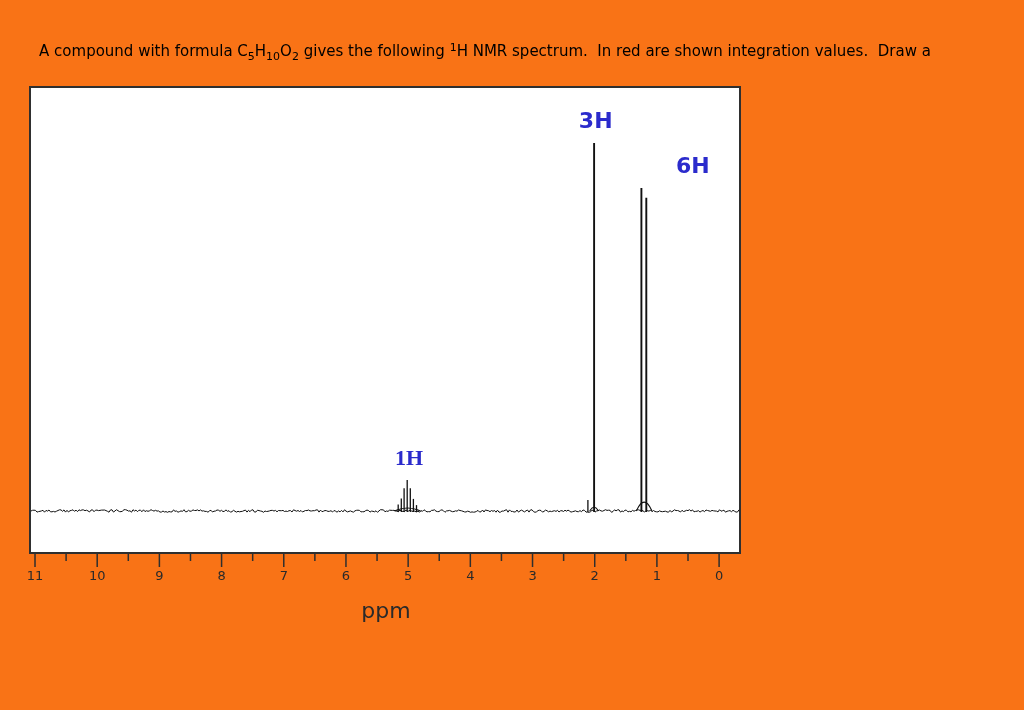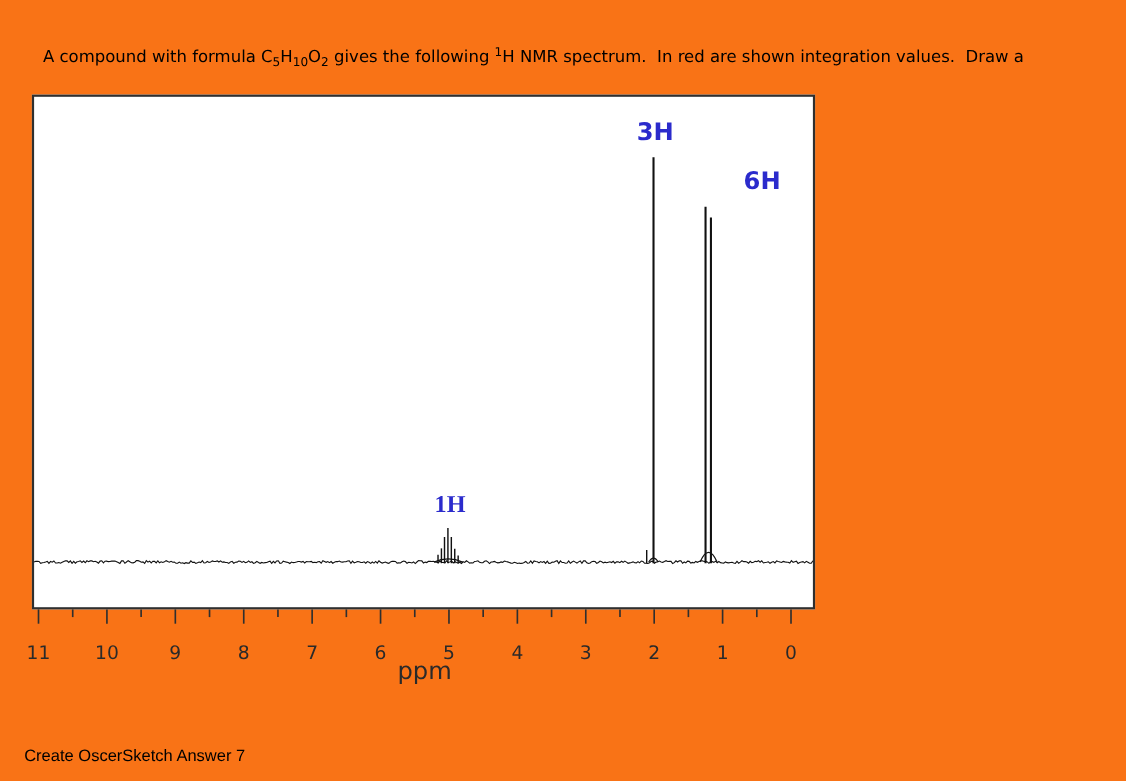--- a/index.html
+++ b/index.html
@@ -14,21 +14,21 @@
     position:absolute;left:29px;top:86px;width:712px;height:468px;
     border:2px solid #2f2f2f;box-sizing:border-box;background:#fff;
   }
   #spec-svg{position:absolute;left:0;top:0;pointer-events:none;}
   .peak-label{
     position:absolute;transform:translateX(-50%);
     font-weight:bold;font-size:22px;letter-spacing:0px;
   }
   .x-tick-label{
     position:absolute;transform:translateX(-50%);
-    font-size:17px;color:#2a2a2a;top:584px;
+    font-size:13px;color:#2a2a2a;top:568px;
   }
   .ppm-label{
     position:absolute;transform:translateX(-50%);
     left:386px;top:598px;font-size:22px;color:#2a2a2a;
   }
   .footer{
     position:absolute;left:22px;top:679px;
     font-family:"Liberation Sans",sans-serif;font-size:15px;color:#000;
   }
 </style>
@@ -98,15 +98,14 @@
       <span class="x-tick-label" style="left: 594.72px;">2</span>
       <span class="x-tick-label" style="left: 656.91px;">1</span>
       <span class="x-tick-label" style="left: 719.1px;">0</span>
       <span class="peak-label" style="left: 595.72px; top: 108px; color: rgb(43, 43, 204);">3H</span>
       <span class="peak-label" style="left: 656.85px; top: 152.896px; color: rgb(43, 43, 204); margin-left: 36px;">6H</span>
       <span class="peak-label" style="left: 409.15px; top: 445.088px; color: rgb(43, 43, 204); font-family: Liberation Serif, serif;">1H</span>
     </div>
 
   <div class="ppm-label">ppm</div>
 
-  <div class="footer">Create OscerSketch Answer 7</div>
 
 </div>
 
 </body></html>

